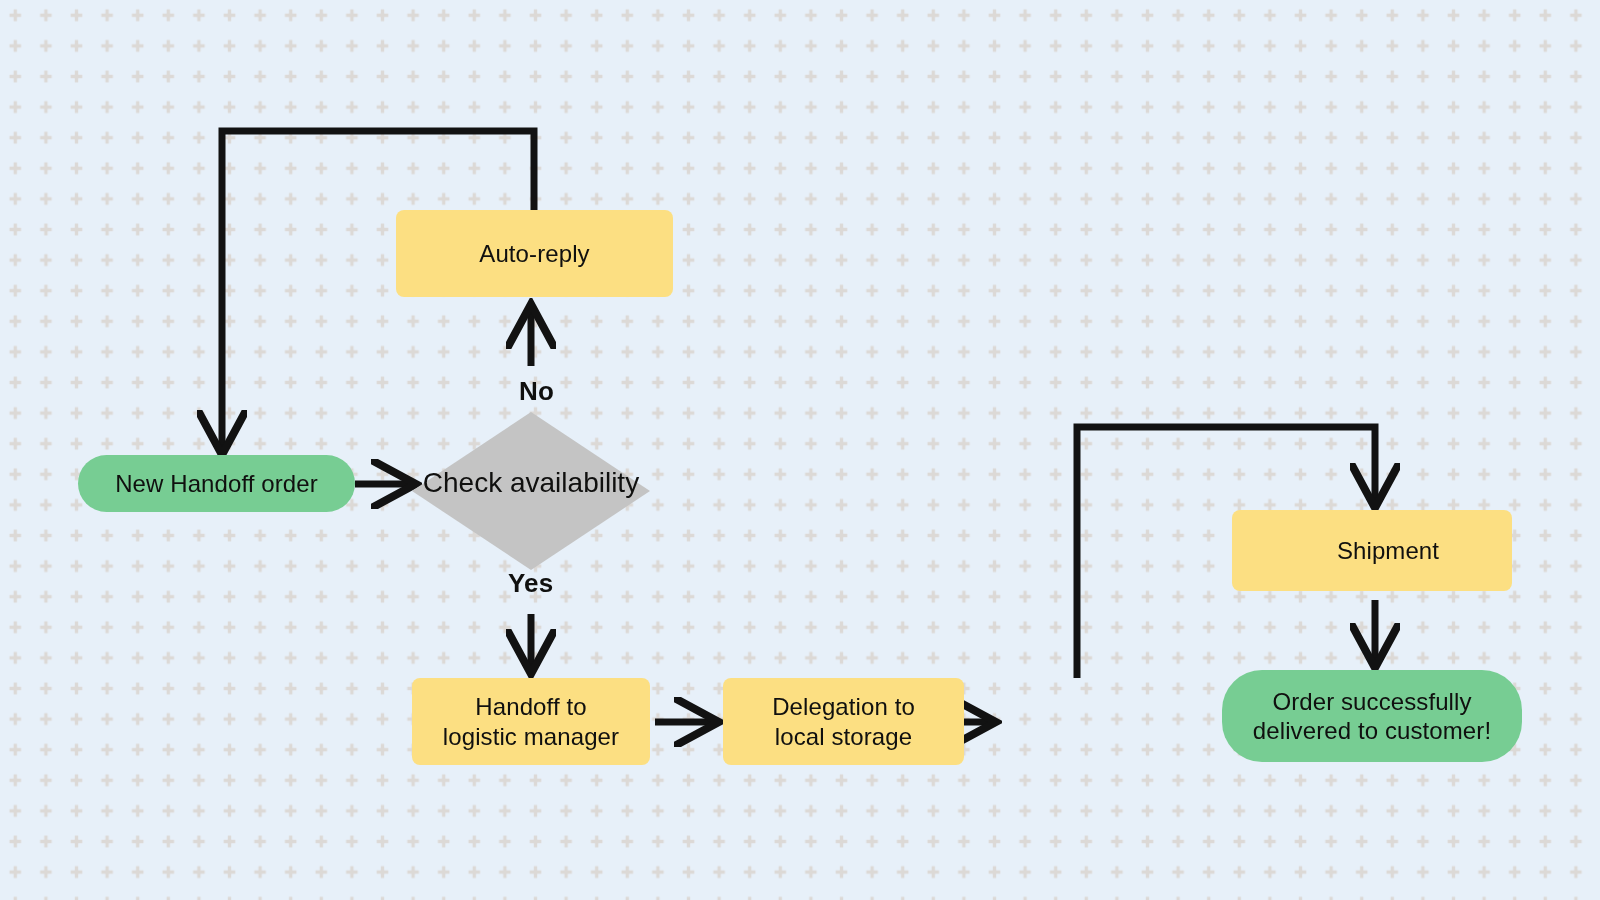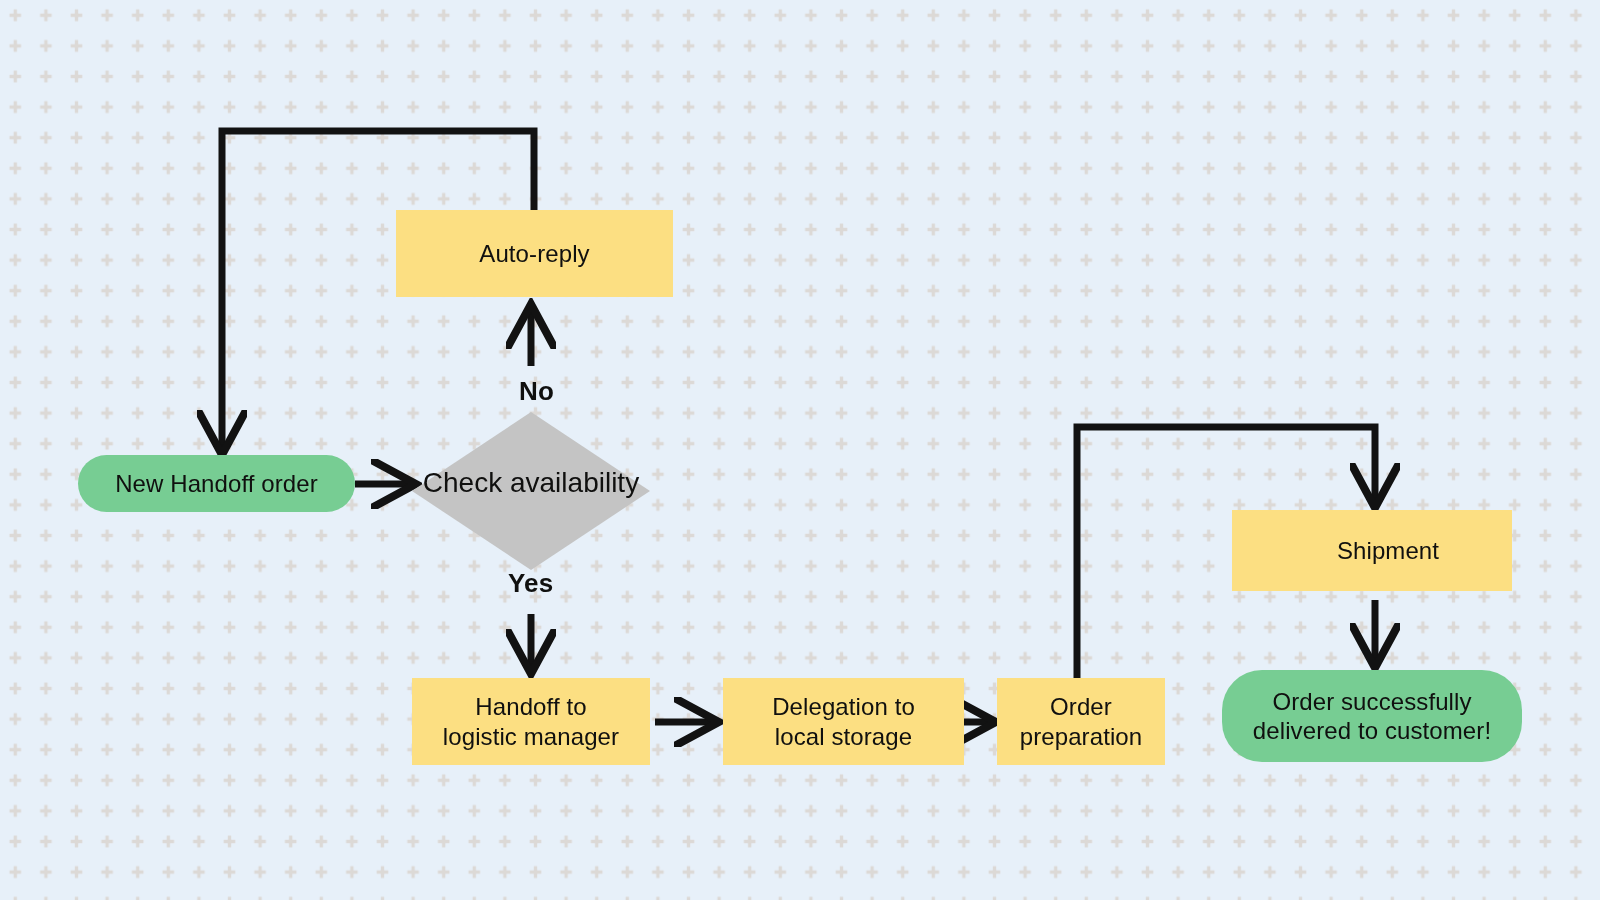--- a/index.html
+++ b/index.html
@@ -43,21 +43,21 @@
     display: flex;
     align-items: center;
     justify-content: center;
     text-align: center;
     color: #10100f;
     font-size: 24px;
     line-height: 1.22;
     letter-spacing: 0.1px;
     white-space: pre-line;
   }
-  .node-yellow { background-color: #fcdf82; }
+  .node-yellow { background-color: #fcdf82; border-radius: 8px; }
   .node-green  { background-color: #77cd93; }
   .node-pill   { border-radius: 40px; }
   .edge-label {
     position: absolute;
     font-size: 26px;
     font-weight: bold;
     color: #10100f;
     letter-spacing: 0.2px;
     white-space: nowrap;
   }
@@ -153,24 +153,20 @@
   <div class="node node-yellow" style="left:412px; top:678px; width:238px; height:87px;">
     <span>Handoff to
 logistic manager</span>
   </div>
 
   <div class="node node-yellow" style="left:723px; top:678px; width:241px; height:87px;">
     <span>Delegation to
 local storage</span>
   </div>
 
-  <div class="node node-yellow" style="left:997px; top:678px; width:168px; height:87px;">
-    <span>Order
-preparation</span>
-  </div>
 
   <div class="node node-yellow" style="left:1232px; top:510px; width:280px; height:81px;padding-left:32px;">
     <span>Shipment</span>
   </div>
 
   <div class="node node-green node-pill" style="left:1222px; top:670px; width:300px; height:92px;">
     <span>Order successfully
 delivered to customer!</span>
   </div>
 

